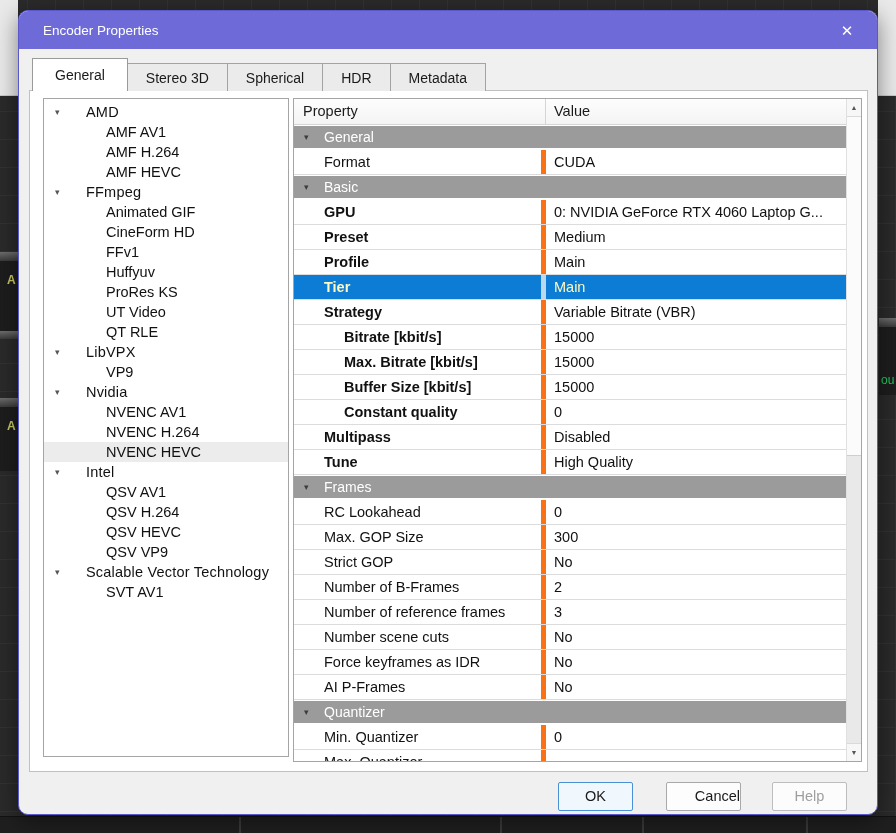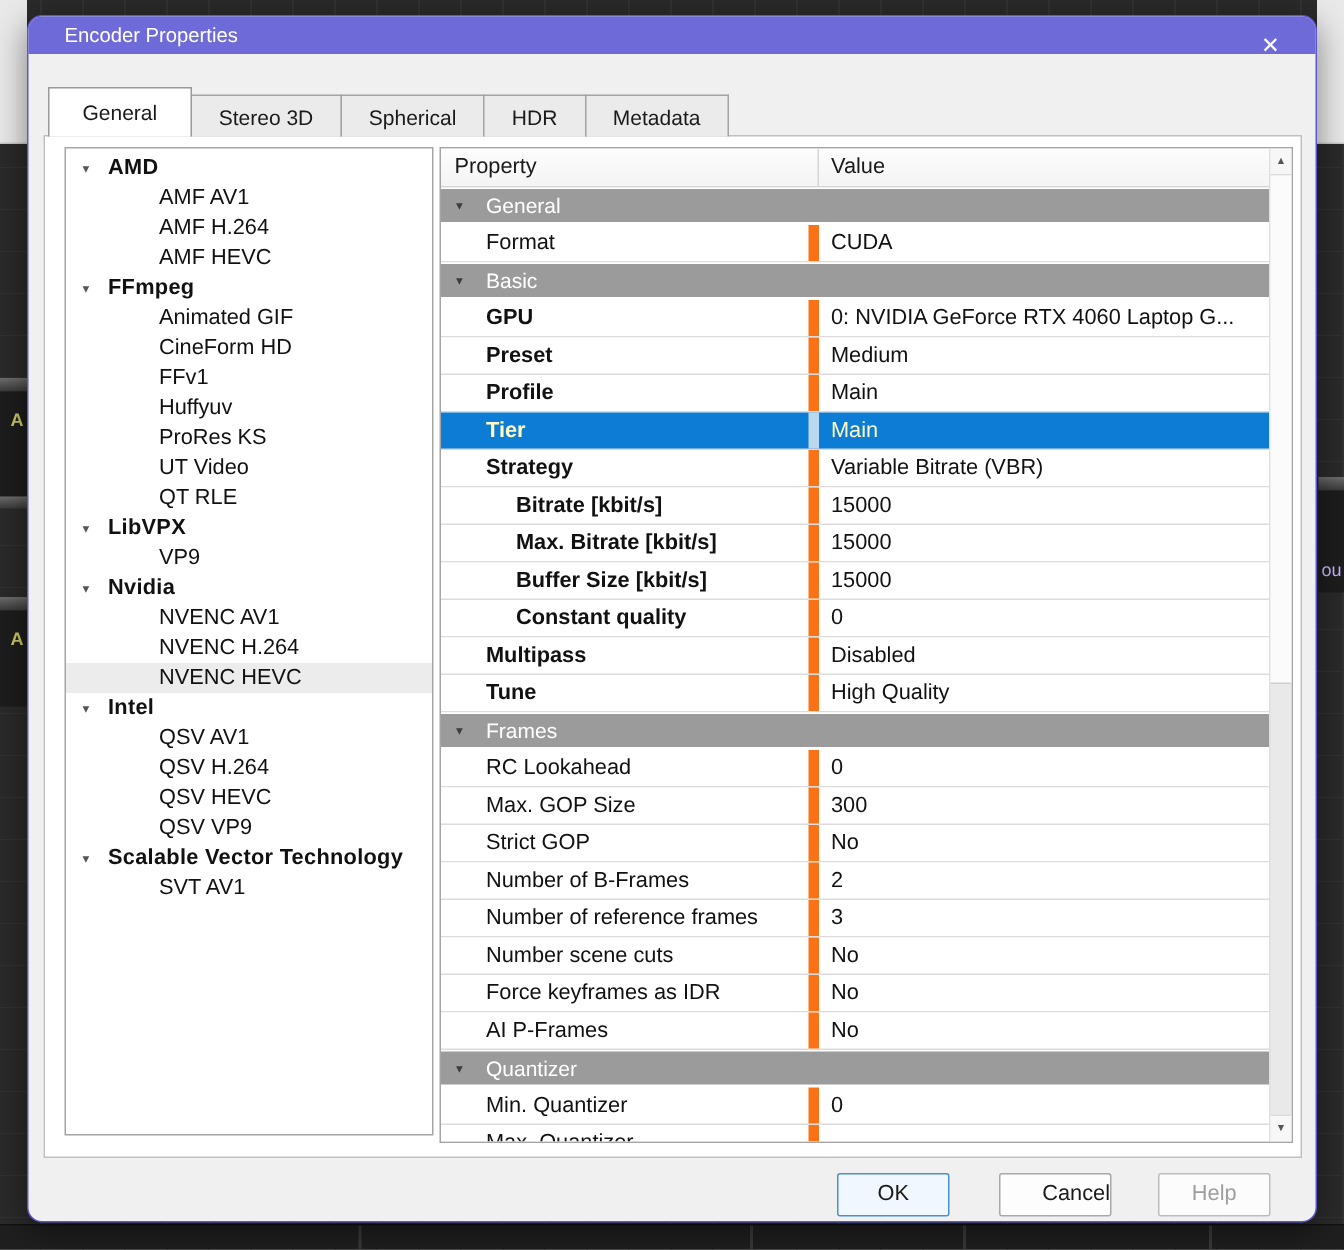--- a/index.html
+++ b/index.html
@@ -22,21 +22,21 @@
   .bd-block span{position:absolute;}
   .bd-bottom{position:absolute;left:0;top:816px;width:896px;height:17px;background:#1f1f1f;border-top:1px solid #121212;}
   .bd-vline{position:absolute;top:0;bottom:0;width:2px;background:#3a3a3a;}
   
   .dialog{
     position:absolute;left:18px;top:10px;width:860px;height:805px;
     background:#f0f0f0;border:1px solid #5b58c9;border-radius:10px;
     box-sizing:border-box;box-shadow:0 6px 22px rgba(0,0,0,.45);
   }
   .titlebar{
-    position:absolute;left:0;top:0;right:0;height:25px;
+    position:absolute;left:0;top:0;right:0;height:38px;
     background:#6e6bd8;border-radius:9px 9px 0 0;
     display:flex;align-items:center;padding:0 24px;box-sizing:border-box;
     color:#ffffff;font-size:13.5px;
   }
   .close-btn{
     position:absolute;right:18px;top:8px;width:24px;height:24px;
     color:#fff;font-size:15px;line-height:24px;text-align:center;cursor:default;font-weight:300;
   }
   
   .tabbar{position:absolute;left:13px;top:47px;height:33px;display:flex;align-items:flex-end;z-index:5;}
@@ -56,39 +56,39 @@
   }
   
   .tree{
     position:absolute;left:13px;top:7px;width:246px;height:659px;
     border:1px solid #a5a5a5;background:#fff;box-sizing:border-box;
     overflow:hidden;padding-top:3px;font-size:14.5px;color:#111;
   }
   .tree-row{position:relative;height:20px;line-height:20px;white-space:nowrap;}
   .tree-row.selected{background:#ececec;}
   .tree-row .tri{position:absolute;left:11px;top:0;font-size:9px;color:#555;}
-  .tree-row.root .lbl{margin-left:28px;font-weight:bold;letter-spacing:.2px;text-align:center;}
+  .tree-row.root .lbl{margin-left:42px;font-weight:normal;letter-spacing:.2px;text-align:center;}
   .tree-row.child .lbl{margin-left:62px;}
   
   .grid{
     position:absolute;left:263px;top:7px;width:569px;height:664px;
     border:1px solid #a5a5a5;background:#fff;box-sizing:border-box;overflow:hidden;
     font-size:14.5px;color:#111;
   }
   .grid-header{
     height:26px;display:flex;background:linear-gradient(#fdfdfd,#f4f4f4);
     border-bottom:1px solid #d5d5d5;box-sizing:border-box;color:#1a1a1a;
     margin-right:15px;
   }
   .grid-header .h-prop{width:252px;border-right:1px solid #d5d5d5;padding-left:9px;line-height:25px;box-sizing:border-box;}
   .grid-header .h-val{flex:1;padding-left:8px;line-height:25px;}
   .grid-body{position:absolute;left:0;top:26px;right:15px;bottom:0;overflow:hidden;}
   .row{position:relative;height:25px;box-sizing:border-box;}
   .row.prop{display:flex;border-bottom:1px solid #dcdcdc;background:#fff;}
-  .row.prop .name{width:252px;border-right:7px solid #f97316;box-sizing:border-box;line-height:24px;white-space:nowrap;overflow:hidden;}
+  .row.prop .name{width:252px;border-right:5px solid #f97316;box-sizing:border-box;line-height:24px;white-space:nowrap;overflow:hidden;}
   .row.prop .name.i1{padding-left:30px;}
   .row.prop .name.i2{padding-left:50px;}
   .row.prop .name.b{font-weight:bold;}
   .row.prop .val{flex:1;padding-left:8px;line-height:24px;white-space:nowrap;overflow:hidden;text-overflow:ellipsis;}
   .row.prop.selected{background:#0c7cd5;color:#fef9c3;}
   .row.prop.selected .name{border-right-color:#bcd8ef;}
   .row.section{background:#fff;}
   .row.section .bar{
     position:absolute;left:0;right:0;top:1px;bottom:2px;background:#9b9b9b;
     color:#ffffff;font-size:14px;line-height:22px;
@@ -120,21 +120,21 @@
 <div class="bd-block" style="left:0;top:261px;width:18px;height:70px;">
   <span style="left:7px;top:12px;">A</span>
 </div>
 <div class="bd-band" style="left:0;top:331px;width:18px;height:8px;"></div>
 <div class="bd-band" style="left:0;top:398px;width:18px;height:9px;"></div>
 <div class="bd-block" style="left:0;top:407px;width:18px;height:64px;">
   <span style="left:7px;top:12px;">A</span>
 </div>
 <div class="bd-band" style="left:879px;top:318px;width:17px;height:9px;"></div>
 <div class="bd-block" style="left:879px;top:327px;width:17px;height:68px;">
-  <span style="left:2px;top:46px;font-weight:normal;color:#c4b5fd;">ou</span>
+  <span style="left:2px;top:46px;font-weight:normal;color:#22c55e;">ou</span>
 </div>
 <div class="bd-bottom">
   <div class="bd-vline" style="left:239px;"></div>
   <div class="bd-vline" style="left:500px;"></div>
   <div class="bd-vline" style="left:642px;"></div>
   <div class="bd-vline" style="left:806px;"></div>
 </div>
 
 <div class="dialog">
 

